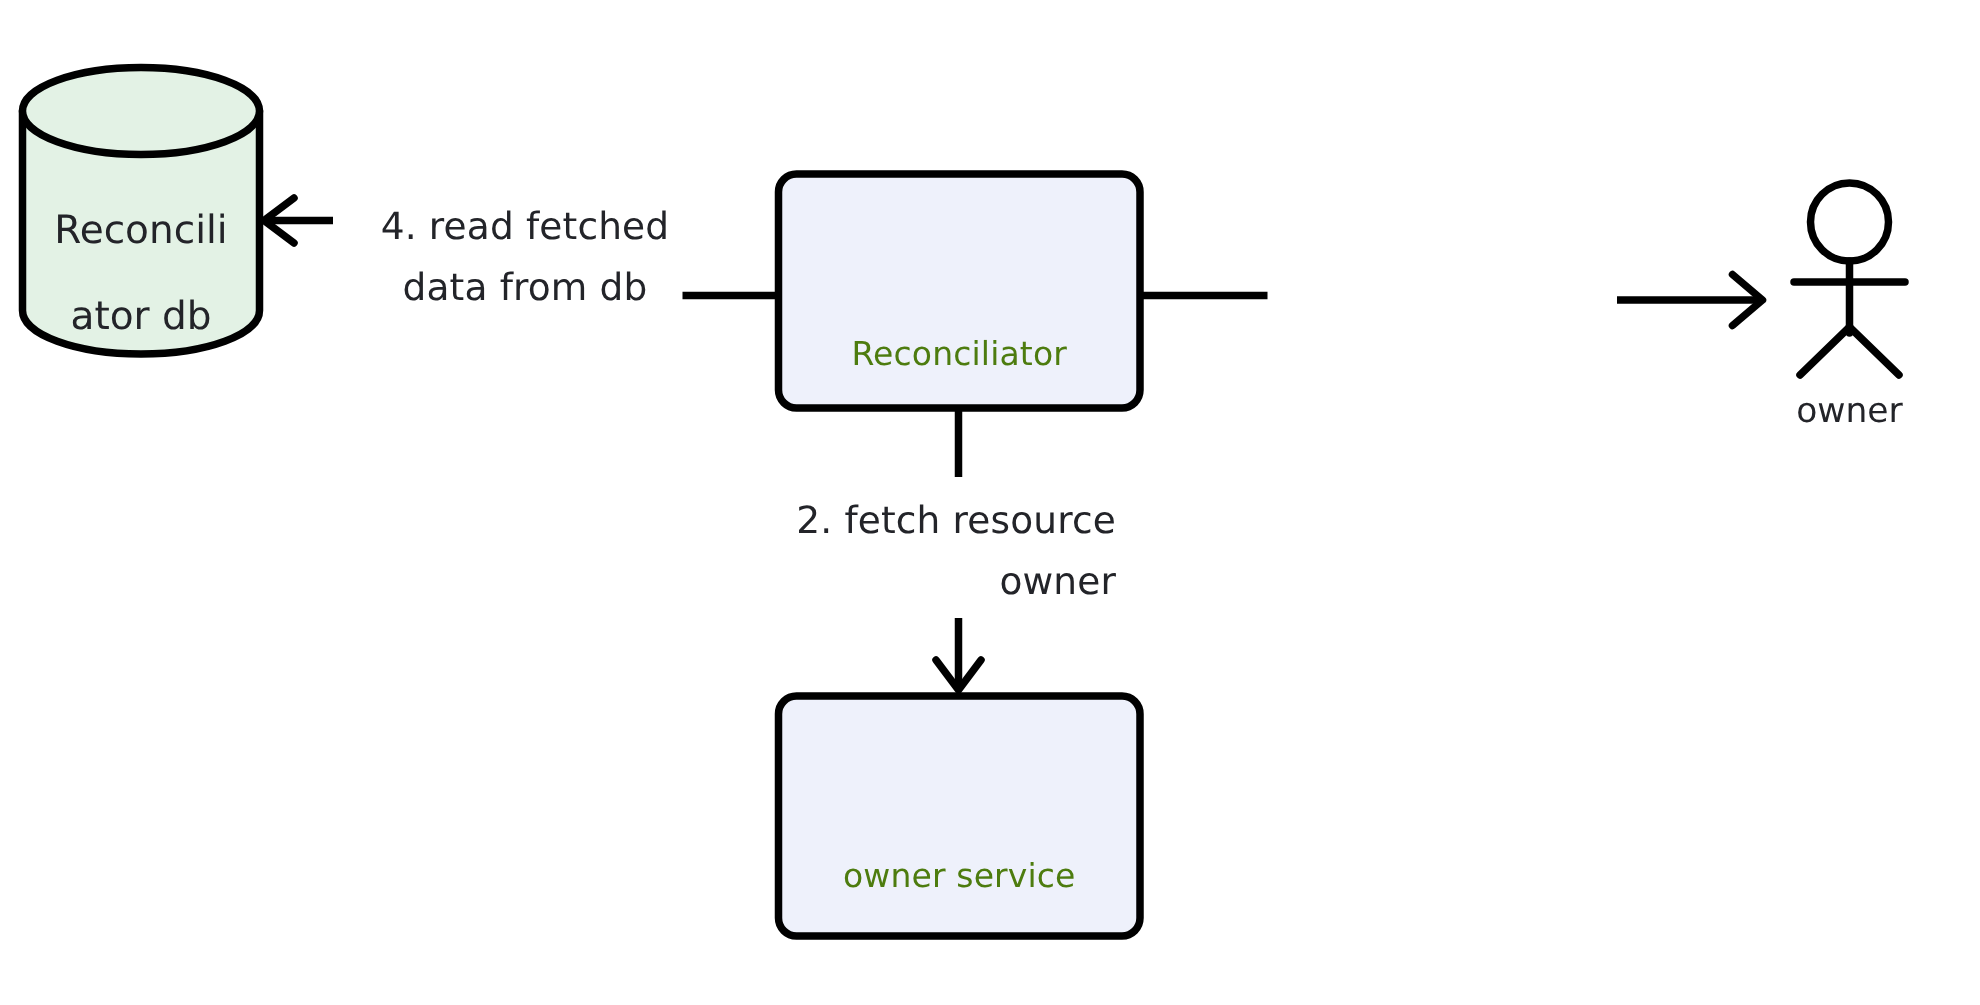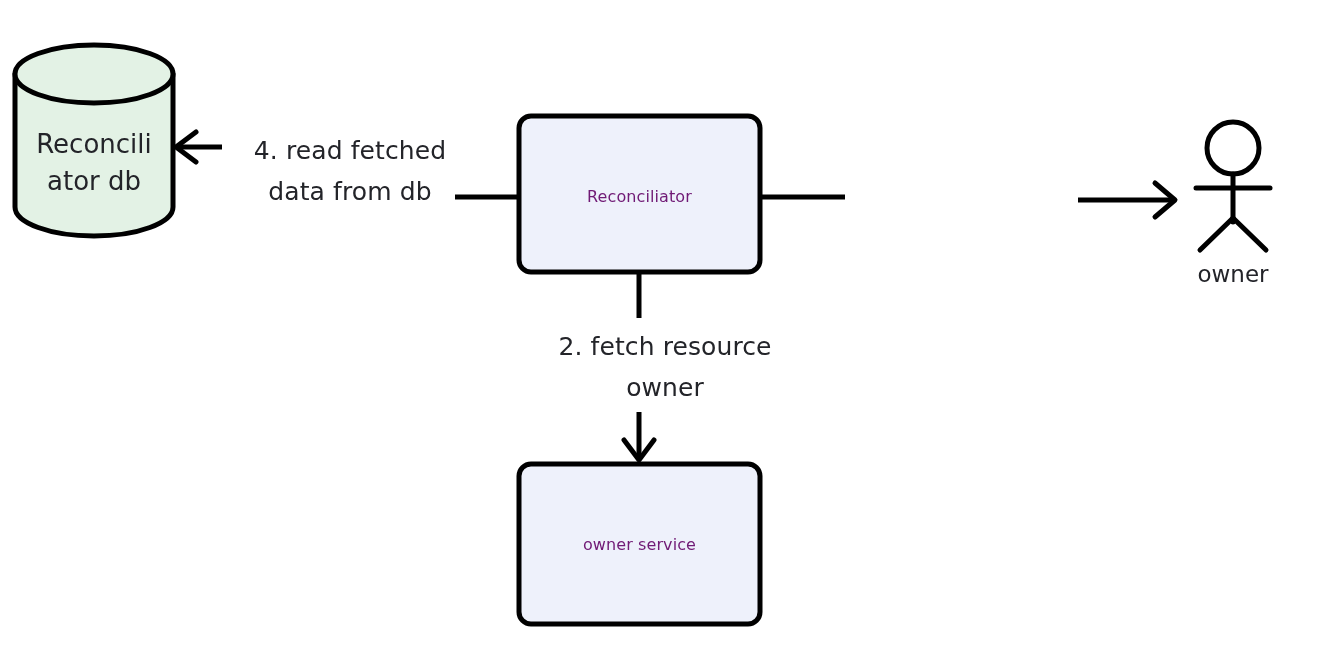--- a/index.html
+++ b/index.html
@@ -22,26 +22,27 @@
   #diagram-svg {
     position: absolute;
     left: 0;
     top: 0;
     width: 1320px;
     height: 670px;
   }
   .node-label {
     position: absolute;
     text-align: center;
-    color: #701a75;
-    font-size: 16px;
+    color: #4d7c0f;
+    font-size: 22px;
     line-height: 30px;
     letter-spacing: 0.1px;
     white-space: pre-line;
     pointer-events: none;
+    margin-top: 40px;
   }
   .edge-label {
     position: absolute;
     text-align: center;
     color: #232429;
     font-size: 25px;
     line-height: 41px;
     letter-spacing: 0.1px;
     white-space: pre-line;
     pointer-events: none;
@@ -51,28 +52,28 @@
     text-align: center;
     color: #232429;
     font-size: 23px;
     line-height: 28px;
   }
   .db-label {
     position: absolute;
     text-align: center;
     color: #232429;
     font-size: 26px;
-    line-height: 37px;
+    line-height: 57px;
     white-space: pre-line;
   }
   #label-db        { left:  14px; top: 126px; width: 160px; }
   #label-reconciliator { left: 519px; top: 182px; width: 241px; }
   #label-owner-service { left: 519px; top: 530px; width: 241px; }
   #label-edge-1    { left: 228px; top: 130px; width: 244px; }
-  #label-edge-2    { left: 538px; top: 326px; width: 254px; }
+  #label-edge-2    { left: 490px; top: 326px; width: 254px; text-align: right; }
   #label-edge-3    { left: 838px; top: 151px; width: 250px; }
   #label-actor     { left: 1168px; top: 260px; width: 130px; }
 </style>
 </head>
 <body>
 
 <div id="diagram-canvas">
 
   <svg id="diagram-svg" viewBox="0 0 1320 670">
 

